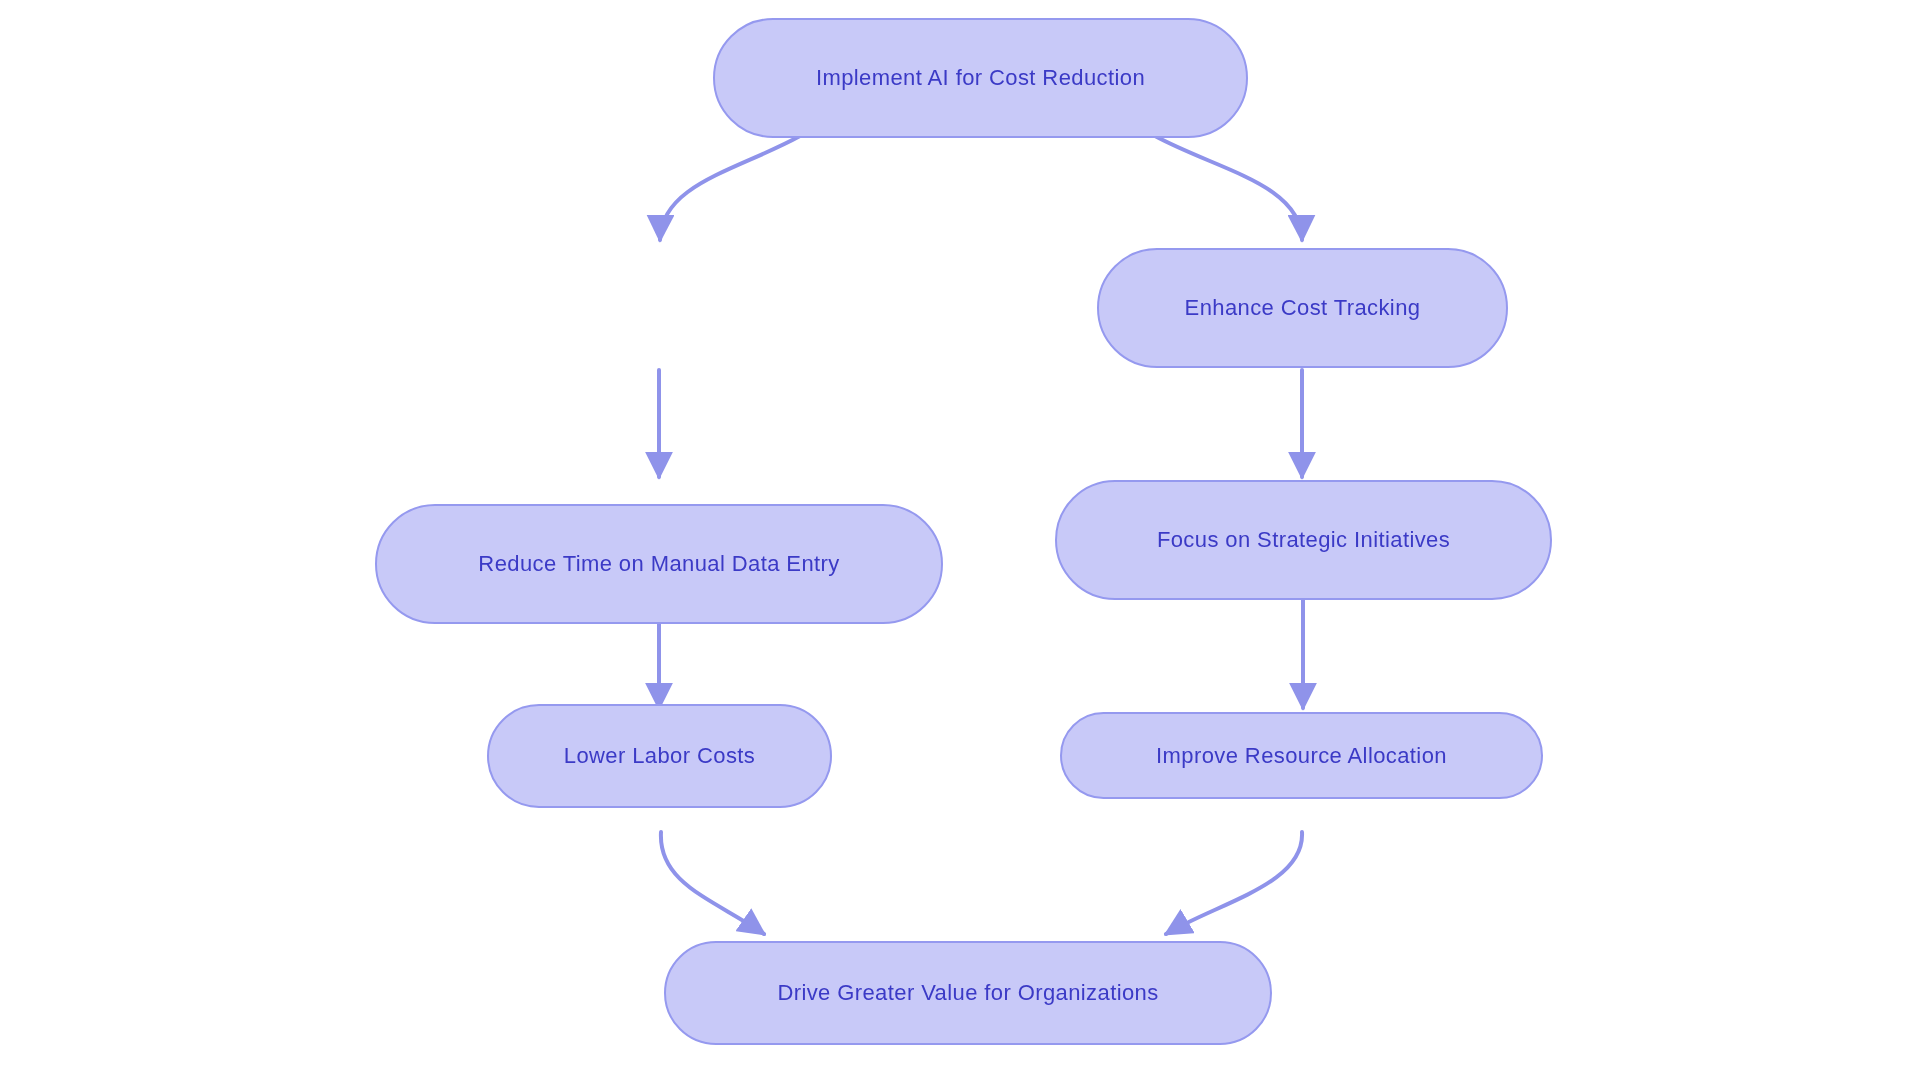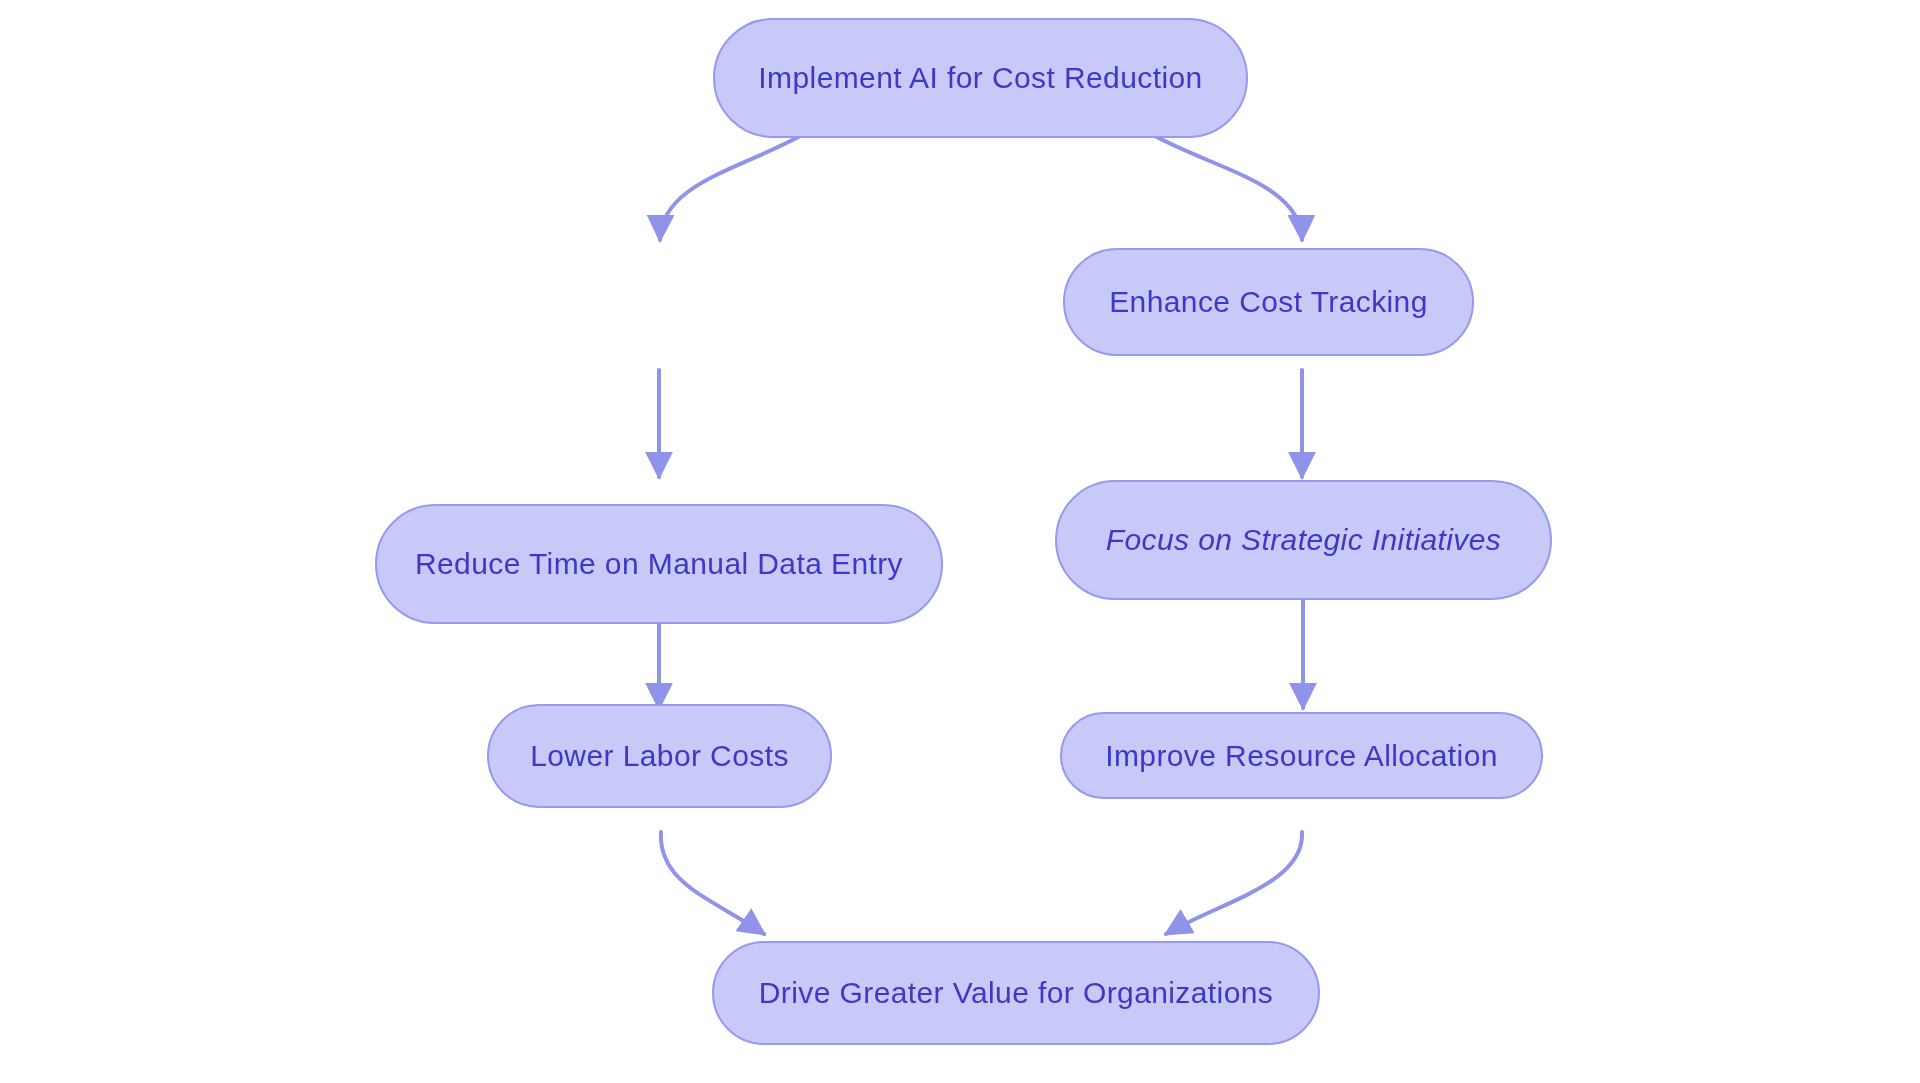--- a/index.html
+++ b/index.html
@@ -34,33 +34,33 @@
     position: absolute;
     box-sizing: border-box;
     background: var(--node-fill, #c8c9f8);
     border: 2px solid var(--node-border, #9599ef);
     border-radius: 61px;
     display: flex;
     align-items: center;
     justify-content: center;
     text-align: center;
     color: var(--node-text, #3b3ac6);
-    font-size: 30px;
+    font-size: 22px;
     letter-spacing: 0.4px;
     white-space: nowrap;
   }
   
   .n-implement { left: 713px;  top: 18px;  width: 535px; height: 120px; }
   .n-automate  { left: 445px;  top: 248px; width: 428px; height: 120px; }
-  .n-enhance   { left: 1063px; top: 248px; width: 411px; height: 108px; }
+  .n-enhance   { left: 1097px; top: 248px; width: 411px; height: 120px; }
   .n-reduce    { left: 375px;  top: 504px; width: 568px; height: 120px; }
-  .n-focus     { left: 1055px; top: 480px; width: 497px; height: 120px; font-style: italic; }
+  .n-focus     { left: 1055px; top: 480px; width: 497px; height: 120px; }
   .n-lower     { left: 487px;  top: 704px; width: 345px; height: 104px; }
   .n-improve   { left: 1060px; top: 712px; width: 483px; height: 87px; }
-  .n-drive     { left: 712px;  top: 941px; width: 608px; height: 104px; text-align: right; }
+  .n-drive     { left: 664px;  top: 941px; width: 608px; height: 104px; text-align: right; }
 </style>
 </head>
 <body style="background: rgb(255, 255, 255);">
 
 <div class="canvas">
 
   <svg class="edges" viewBox="0 0 1920 1083" xmlns="http://www.w3.org/2000/svg">
     <defs>
       <marker id="ah" viewBox="0 0 10 10" refX="9" refY="5" markerWidth="7" markerHeight="7" orient="auto">
         <path class="arrowhead" d="M 0 0 L 10 5 L 0 10 z"></path>

